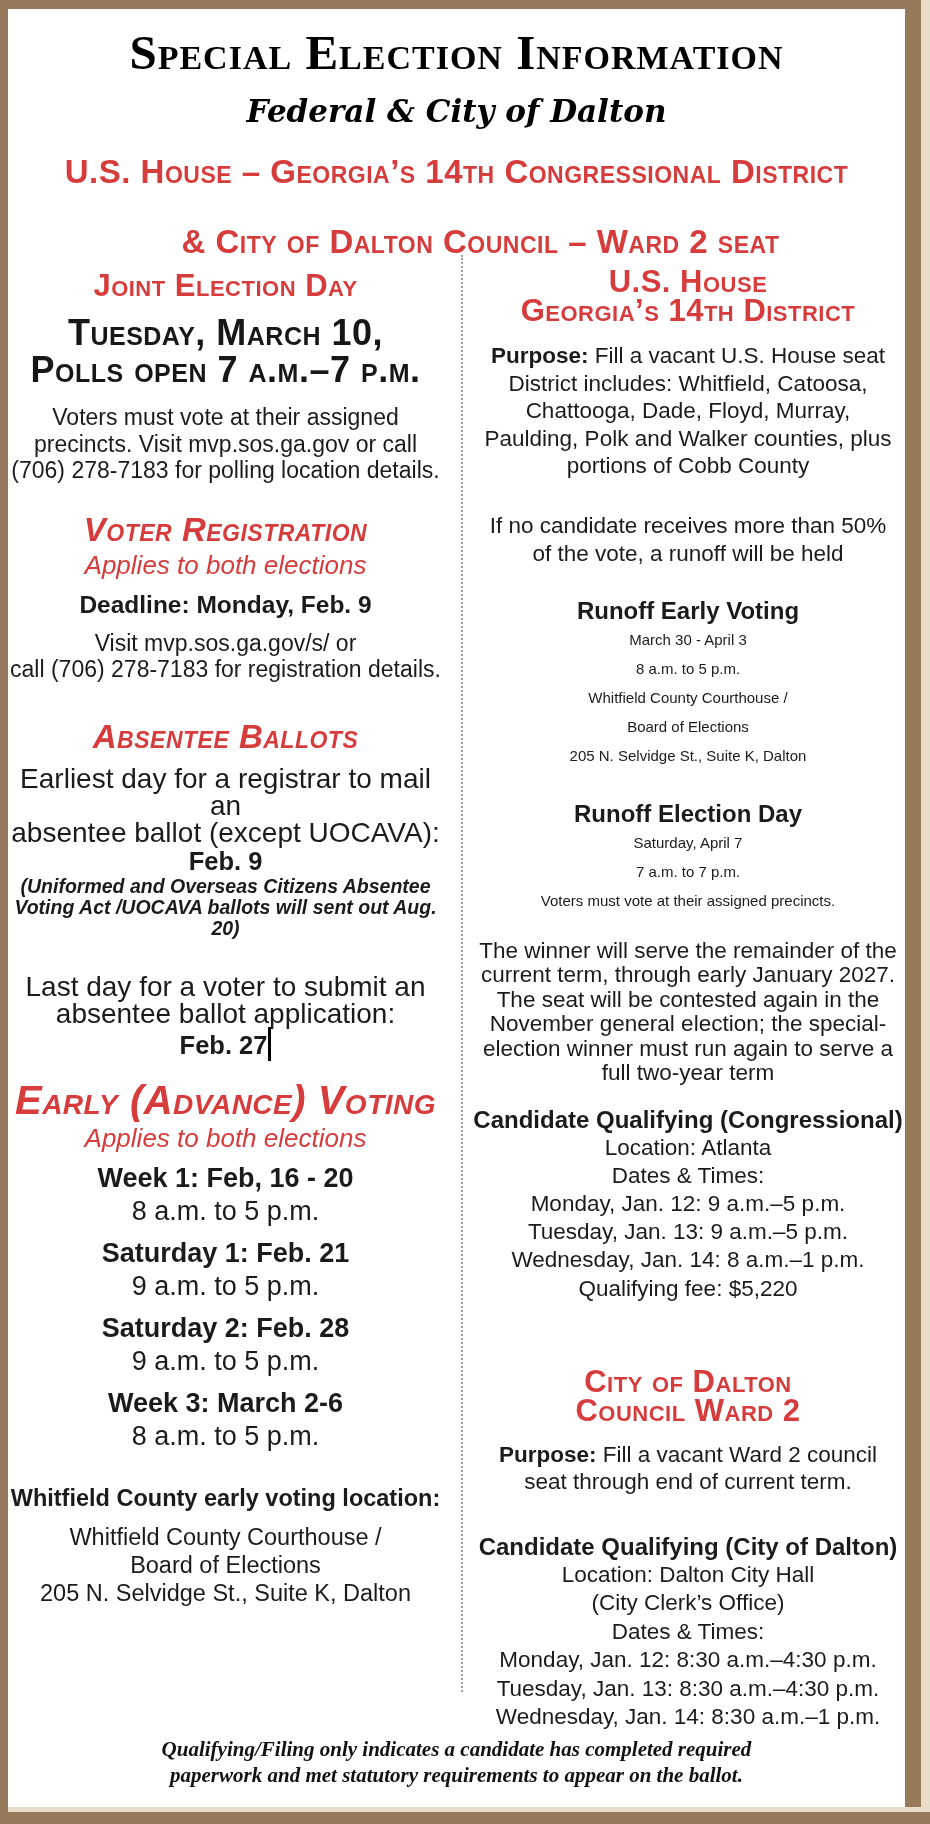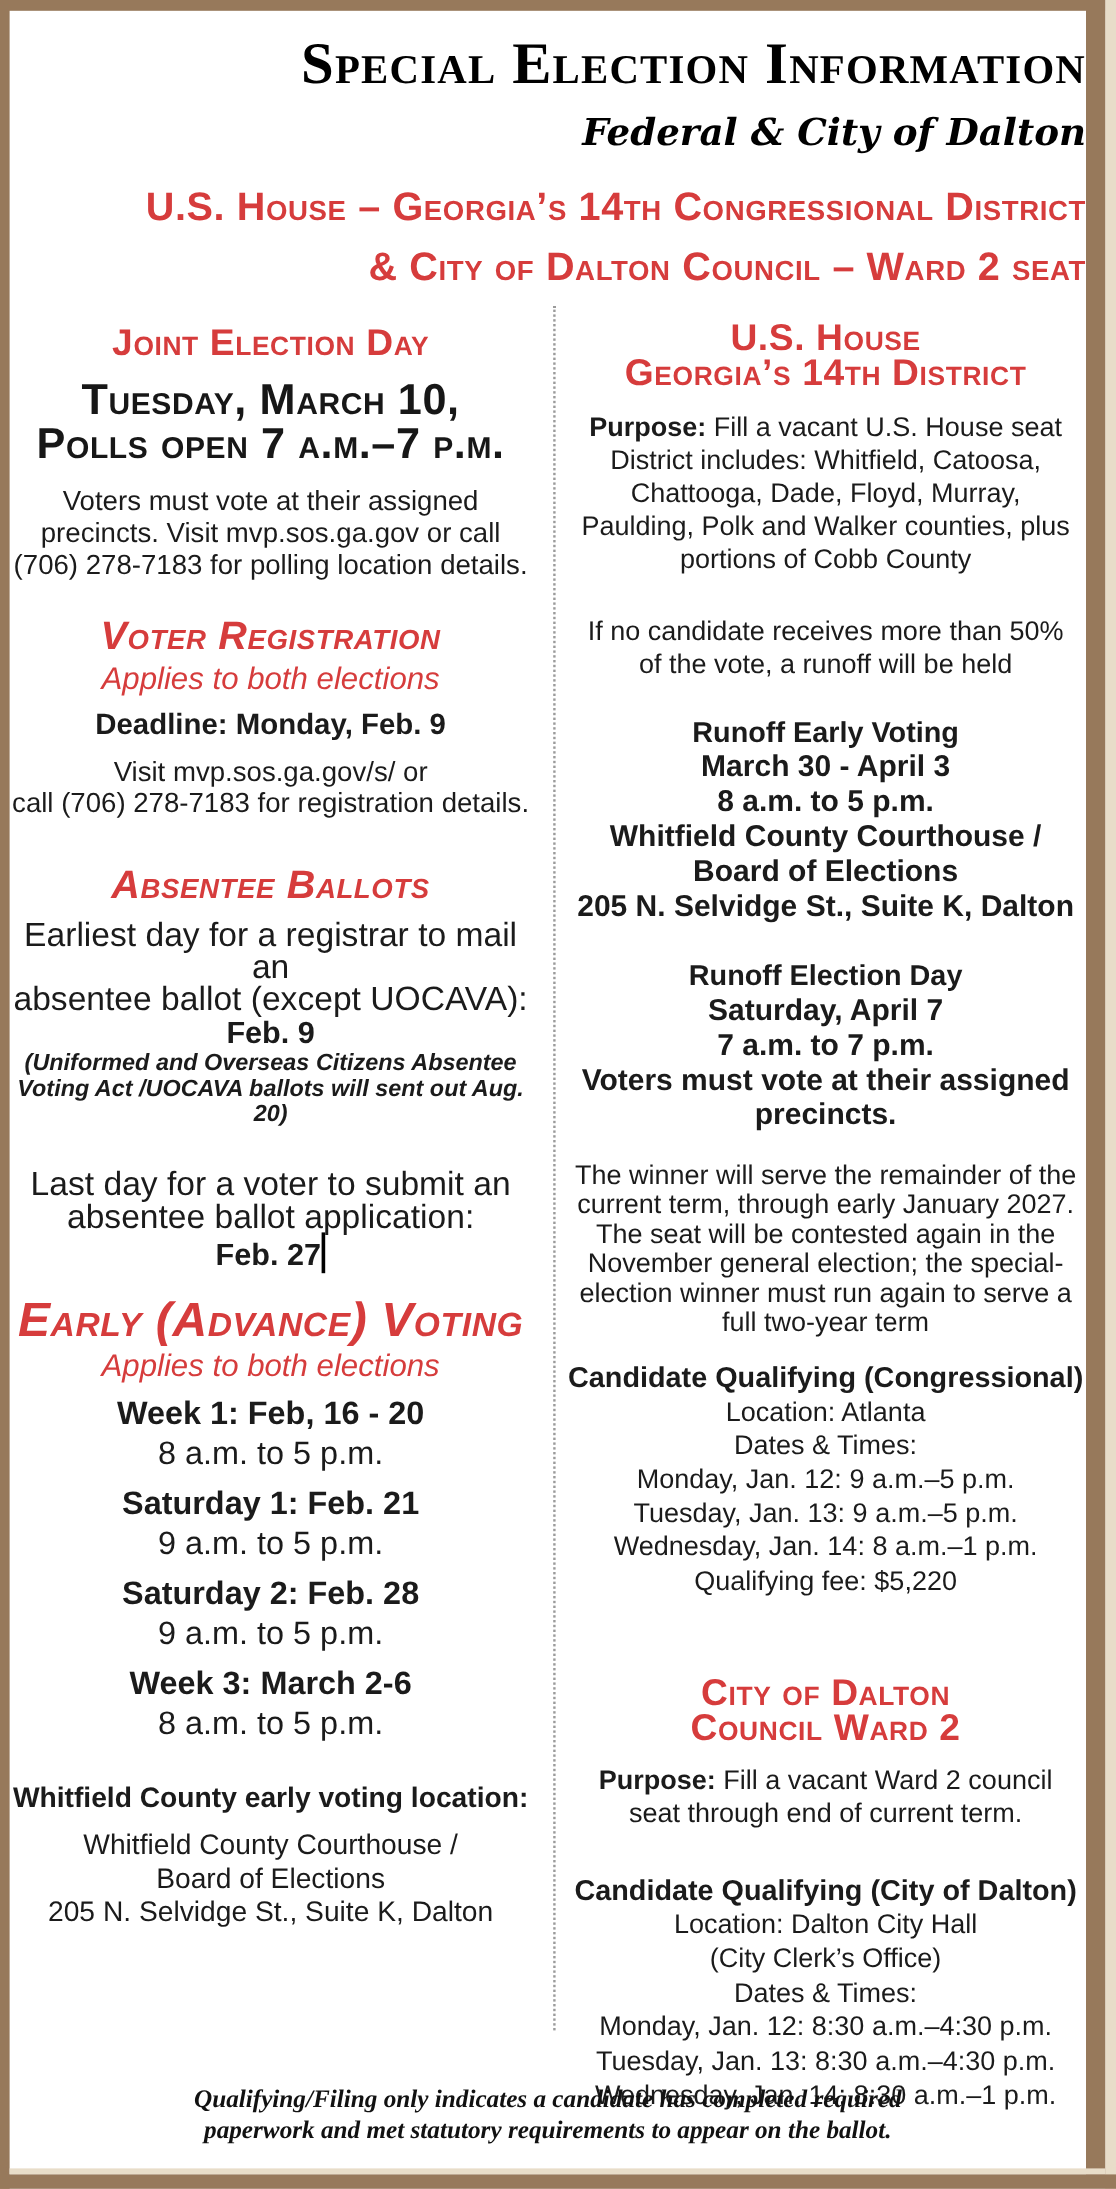--- a/index.html
+++ b/index.html
@@ -12,32 +12,32 @@
   .frame{position:absolute;background:#97795b;}
   .frame-top{top:0;left:0;right:9px;height:9px;}
   .frame-left{top:0;left:0;bottom:0;width:8px;}
   .frame-right{top:0;right:9px;bottom:12px;width:16px;}
   .frame-bottom{left:0;right:0;bottom:0;height:12px;}
   .cream{position:absolute;background:#e8ddc9;}
   .cream-right{top:0;right:0;bottom:0;width:9px;}
   .cream-bottom{left:8px;right:9px;bottom:12px;height:5px;}
 
   
-  .header{position:absolute;top:14px;left:8px;width:897px;text-align:right;}
+  .header{position:absolute;top:14px;left:8px;width:897px;text-align:center;}
   .main-title{
     font-family:"Liberation Serif",serif;font-variant:small-caps;font-weight:700;
     font-size:49px;letter-spacing:1px;color:#000;margin-top:10px;
   }
   .script-sub{
     font-family:"DejaVu Serif",serif;font-style:italic;font-weight:700;
     font-size:31px;color:#000;margin-top:12px;letter-spacing:0px;
   }
   .banner{color:#d63c3c;font-variant:small-caps;font-weight:700;font-size:33px;letter-spacing:.5px;}
   .banner-1{margin-top:24px;}
-  .banner-2{margin-top:12px;padding-left:48px;}
+  .banner-2{margin-top:32px;padding-left:48px;}
 
   
   .col{position:absolute;top:255px;text-align:center;}
   .col-left{left:8px;width:435px;}
   .col-right{left:470px;width:436px;}
   .divider{
     position:absolute;left:461px;top:255px;height:1437px;width:0;
     border-left:2px dotted #9b9b9b;
   }
 
@@ -71,21 +71,21 @@
   .extended{margin-top:9px;font-size:27px;line-height:32px;}
   .loc-label{margin-top:32px;font-size:23.5px;line-height:27px;font-weight:700;}
   .loc-addr{margin-top:11px;font-size:23.5px;line-height:28px;}
 
   
   .rc-head{line-height:29px;margin-top:12px;}
   .rc-purpose{margin-top:17px;font-size:22.5px;line-height:27.5px;}
   .rc-note{margin-top:32px;font-size:22.5px;line-height:28px;}
   .rc-subhead{font-size:24px;line-height:29px;font-weight:700;}
   .runoff-early{margin-top:28px;}
-  .rc-details{font-size:25px;line-height:29px;font-weight:bold;}
+  .rc-details{font-size:15px;line-height:29px;}
   .runoff-day{margin-top:29px;}
   .term-note{margin-top:24px;font-size:22.5px;line-height:24.5px;}
   .qual-cong{margin-top:19px;}
   .qual-details{font-size:22.5px;line-height:28.2px;}
   .council-head{margin-top:64px;}
   .council-purpose{margin-top:16px;font-size:22.5px;line-height:27px;}
   .qual-city{margin-top:37px;}
   .qual-city-details{font-size:22.5px;line-height:28.5px;}
 
   

